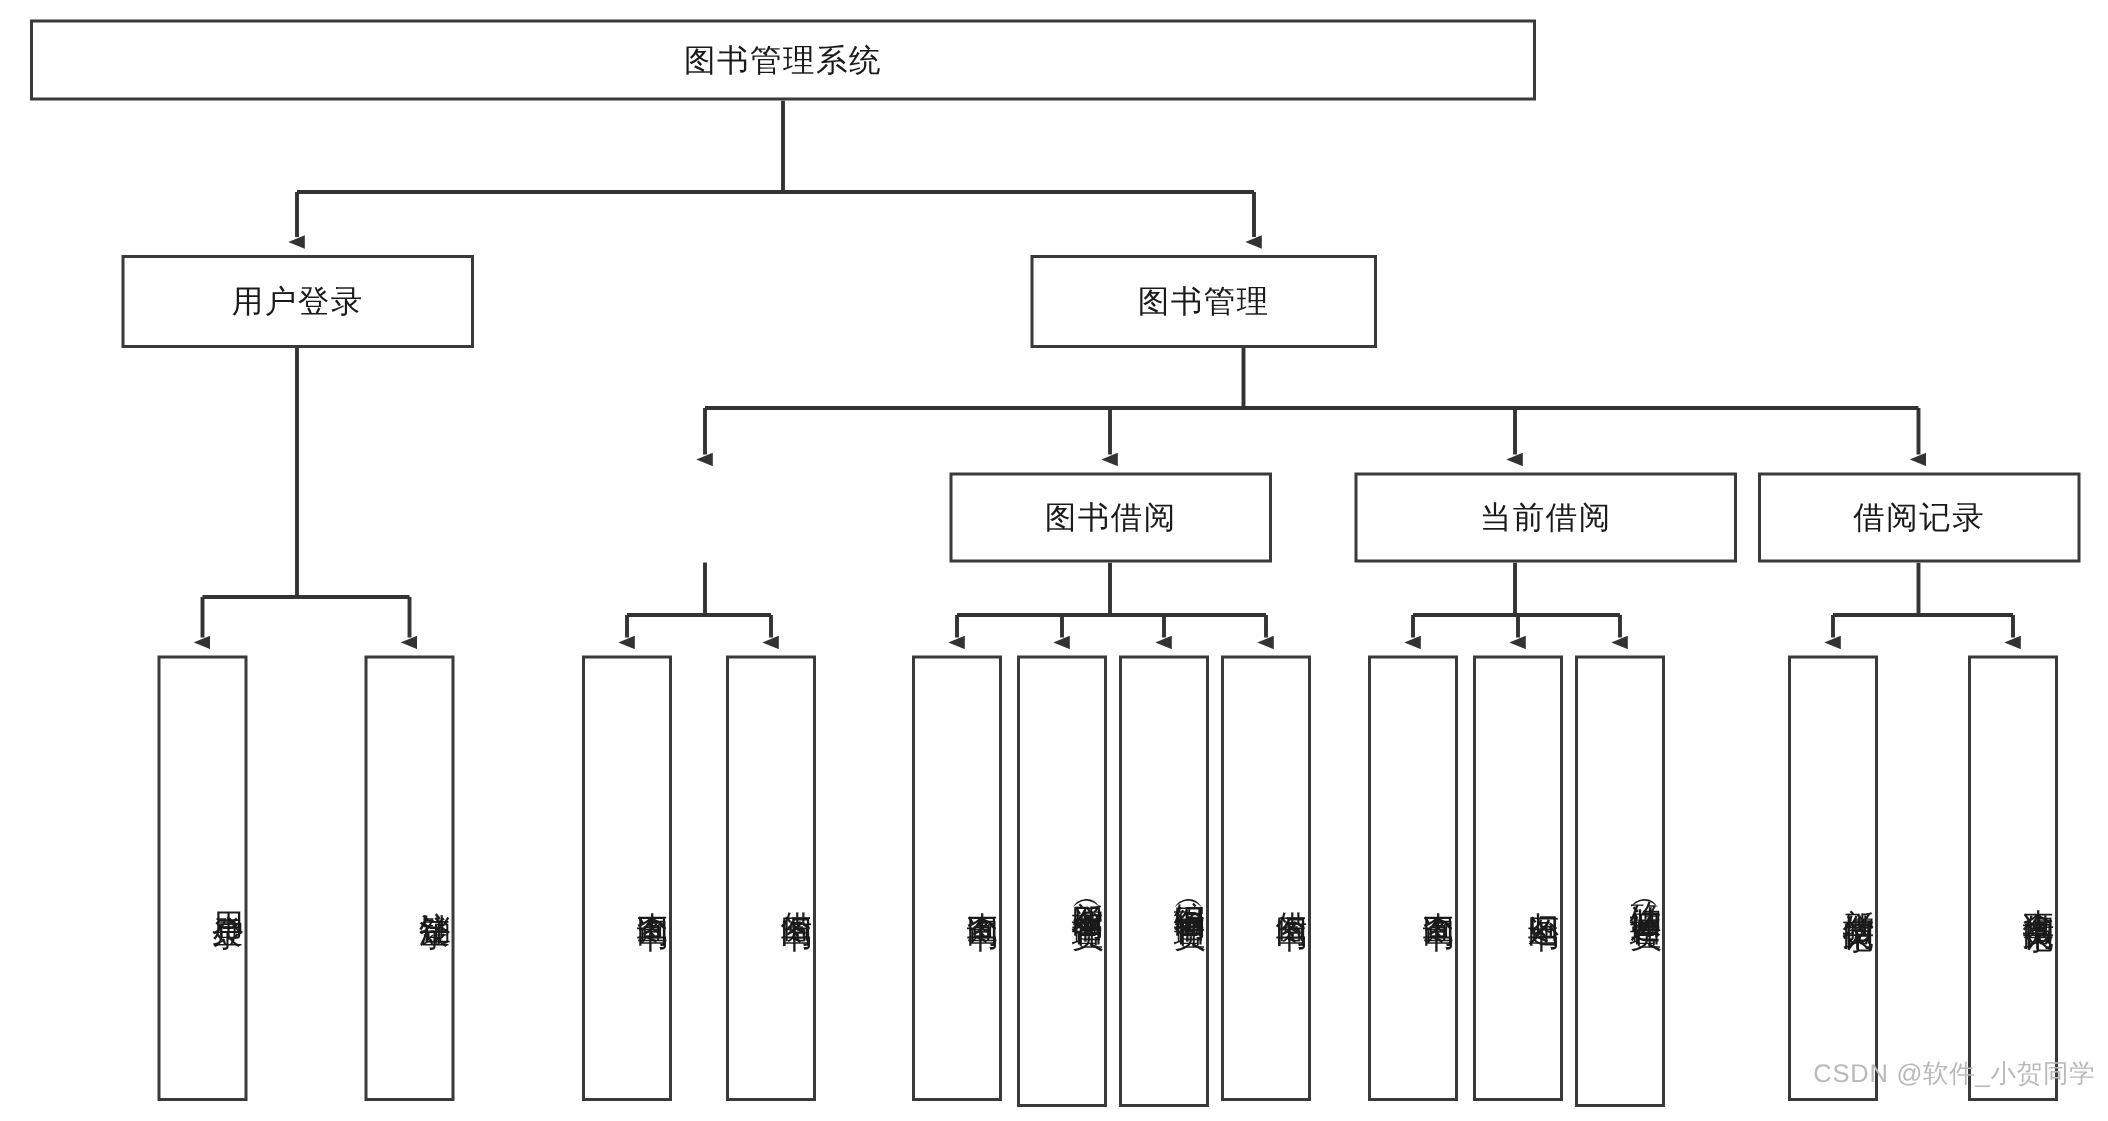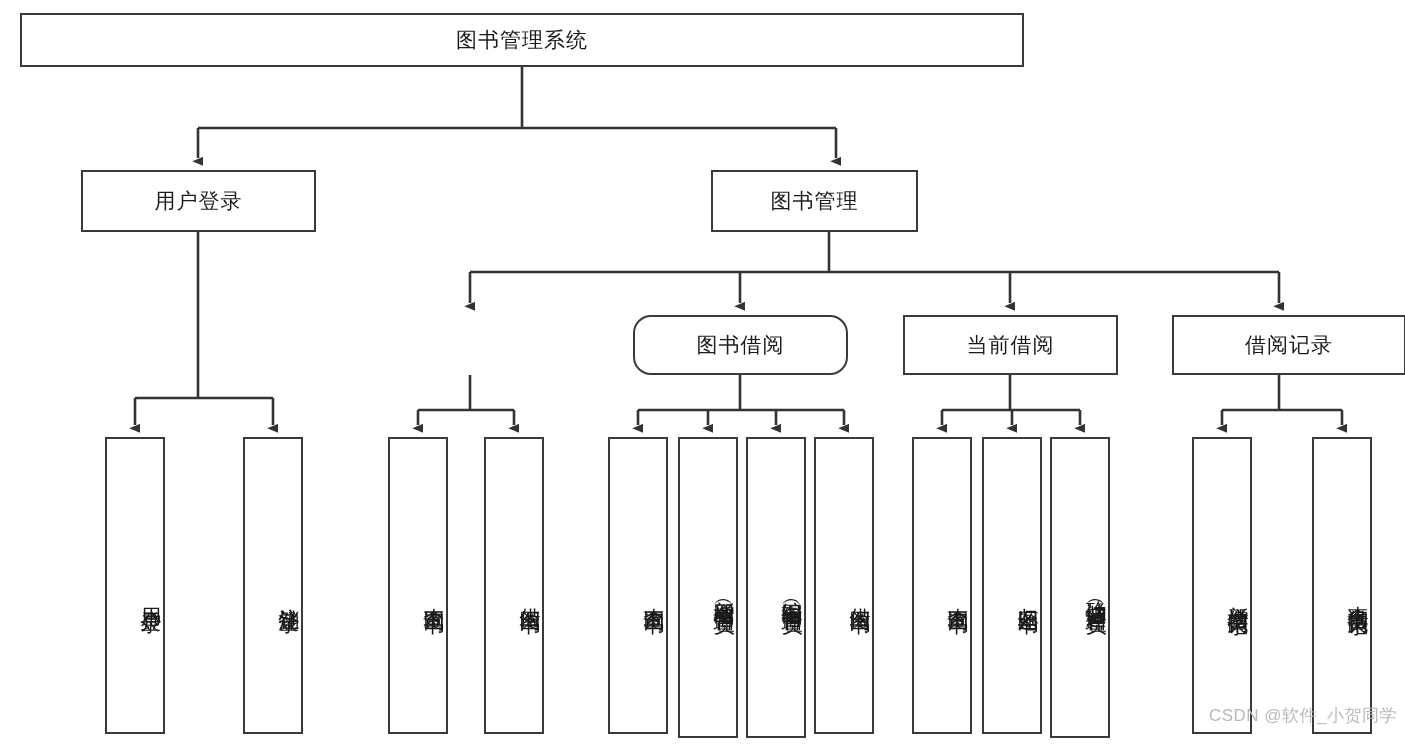--- a/index.html
+++ b/index.html
@@ -70,25 +70,25 @@
       <path d="M1279,375 L1279,410"></path>
       <path d="M1222,410 L1342,410"></path>
       <path d="M1222,410 L1222,425" marker-end="url(#arw)"></path>
       <path d="M1342,410 L1342,425" marker-end="url(#arw)"></path>
     </g>
   </svg>
 
   <div class="node h" style="left:20px;top:13px;width:1004px;height:54px;">图书管理系统</div>
 
   <div class="node h" style="left:81px;top:170px;width:235px;height:62px;">用户登录</div>
-  <div class="node h" style="left:711px;top:170px;width:207px;height:62px;">图书管理</div>
+  <div class="node h" style="left:687px;top:170px;width:231px;height:62px;">图书管理</div>
 
-  <div class="node h" style="left:633px;top:315px;width:215px;height:60px;border-radius:18px;">图书借阅</div>
-  <div class="node h" style="left:903px;top:315px;width:215px;height:60px;font-family:Liberation Serif, serif;">当前借阅</div>
-  <div class="node h" style="left:1172px;top:315px;width:234px;height:60px;text-align:center;">借阅记录</div>
+  <div class="node h" style="left:633px;top:315px;width:215px;height:60px;">图书借阅</div>
+  <div class="node h" style="left:903px;top:315px;width:255px;height:60px;font-family:Liberation Serif, serif;">当前借阅</div>
+  <div class="node h" style="left:1172px;top:315px;width:215px;height:60px;text-align:center;">借阅记录</div>
 
   <div class="node v" style="left:105px;top:437px;width:60px;height:297px;">用户登录</div>
   <div class="node v" style="left:243px;top:437px;width:60px;height:297px;">注销登录</div>
 
   <div class="node v" style="left:388px;top:437px;width:60px;height:297px;">查询图书</div>
   <div class="node v" style="left:484px;top:437px;width:60px;height:297px;">借阅图书</div>
 
   <div class="node v" style="left:608px;top:437px;width:60px;height:297px;">查询图书</div>
   <div class="node v tall" style="left:678px;top:437px;width:60px;height:301px;">新增图书（管理员）</div>
   <div class="node v tall" style="left:746px;top:437px;width:60px;height:301px;">编辑图书（管理员）</div>

